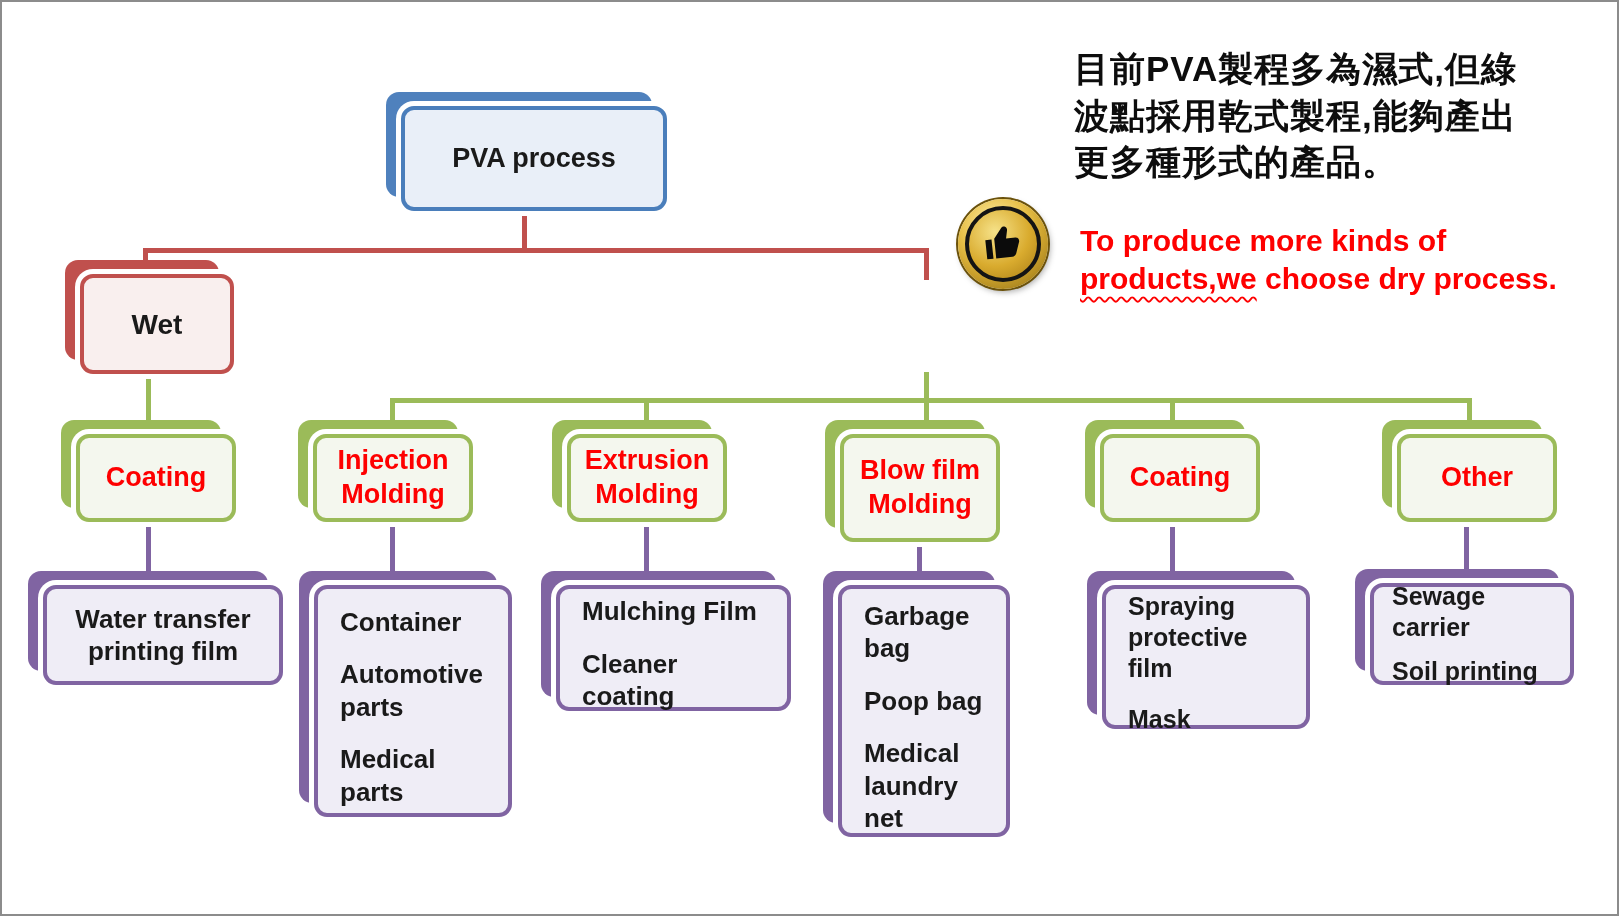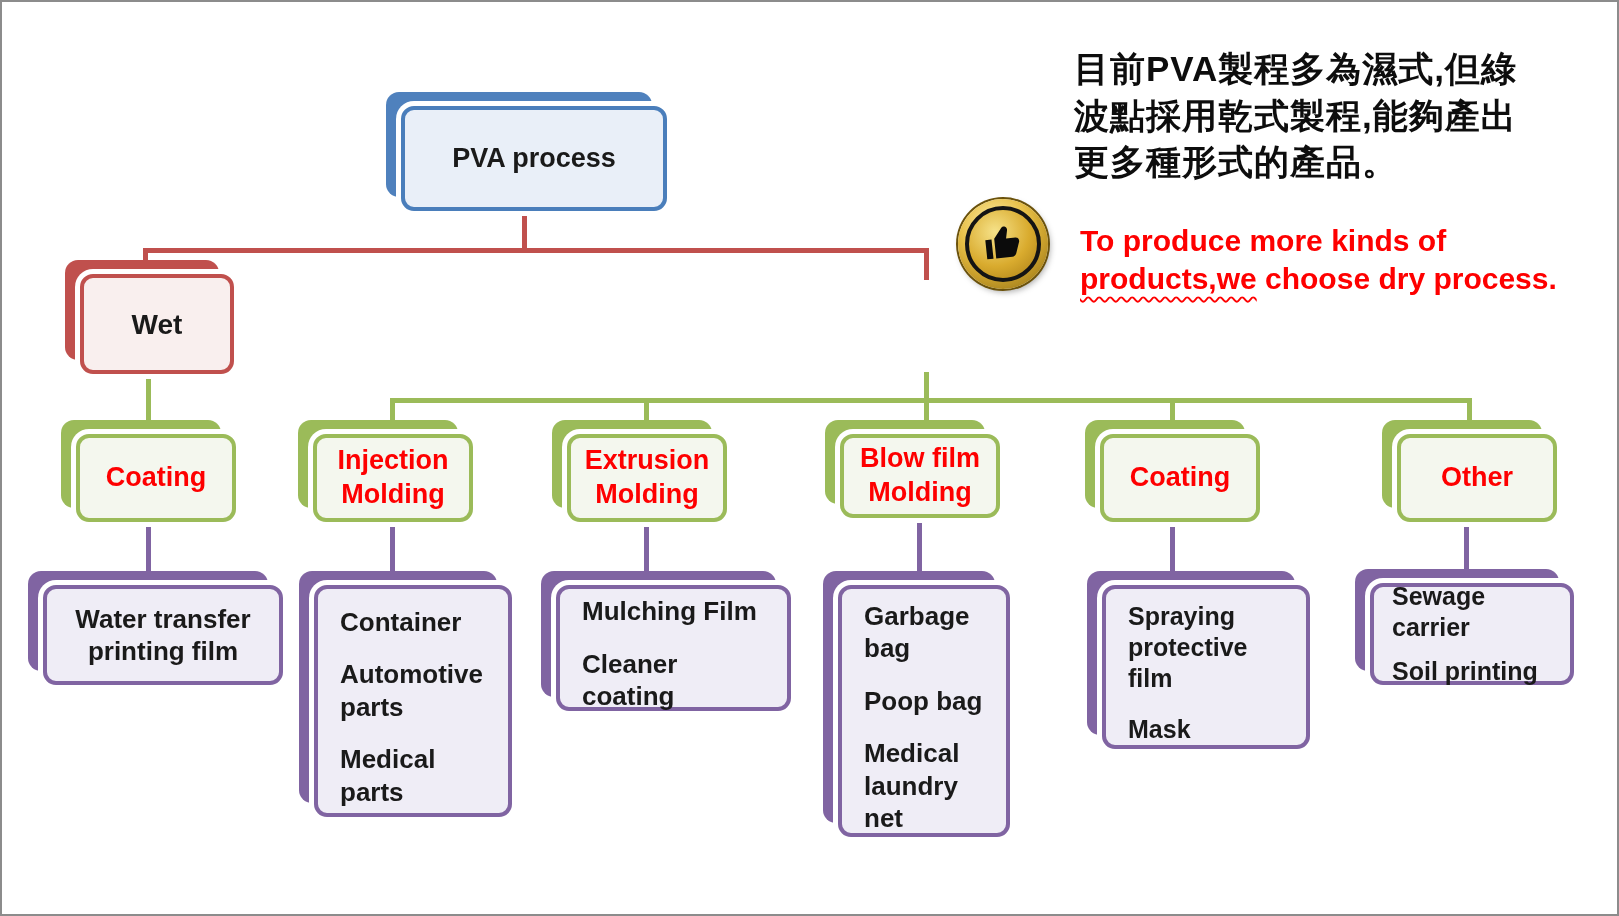--- a/index.html
+++ b/index.html
@@ -99,21 +99,21 @@
     <div class="front">
         <span>Injection Molding</span>
       </div>
   </div>
   <div class="node cat" style="left:565px;top:432px;width:160px;height:88px;">
     <div class="shadow"></div>
     <div class="front">
         <span>Extrusion Molding</span>
       </div>
   </div>
-  <div class="node cat" style="left:838px;top:432px;width:160px;height:84px;border-radius:14px;">
+  <div class="node cat" style="left:838px;top:432px;width:160px;height:108px;border-radius:14px;">
     <div class="shadow"></div>
     <div class="front">
         <span>Blow film Molding</span>
       </div>
   </div>
   <div class="node cat" style="left:1098px;top:432px;width:160px;height:88px;">
     <div class="shadow"></div>
     <div class="front">
         <span>Coating</span>
       </div>
@@ -151,21 +151,21 @@
 
   <div class="node prod lft" style="left:836px;top:583px;width:172px;height:252px;">
     <div class="shadow"></div>
     <div class="front">
       <div>Garbage bag</div>
       <div>Poop bag</div>
       <div>Medical laundry net</div>
     </div>
   </div>
 
-  <div class="node prod lft" style="left:1100px;top:583px;width:208px;height:164px;font-size:25px;">
+  <div class="node prod lft" style="left:1100px;top:583px;width:208px;height:144px;font-size:25px;">
     <div class="shadow"></div>
     <div class="front" style="font-size:25px;">
       <div>Spraying protective film</div>
       <div>Mask</div>
     </div>
   </div>
 
   <div class="node prod lft" style="left:1368px;top:581px;width:204px;height:102px;">
     <div class="shadow"></div>
     <div class="front" style="font-size:25px;gap:12px;padding:10px 2px 10px 18px;">

